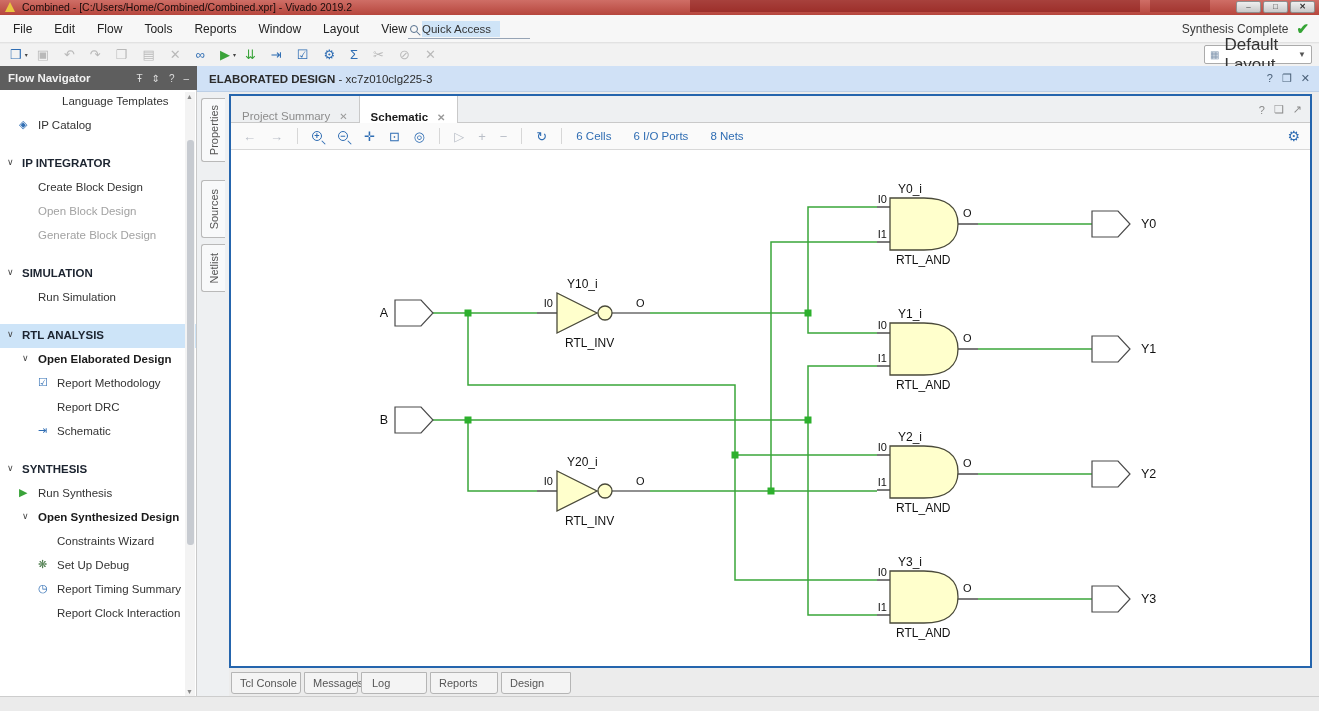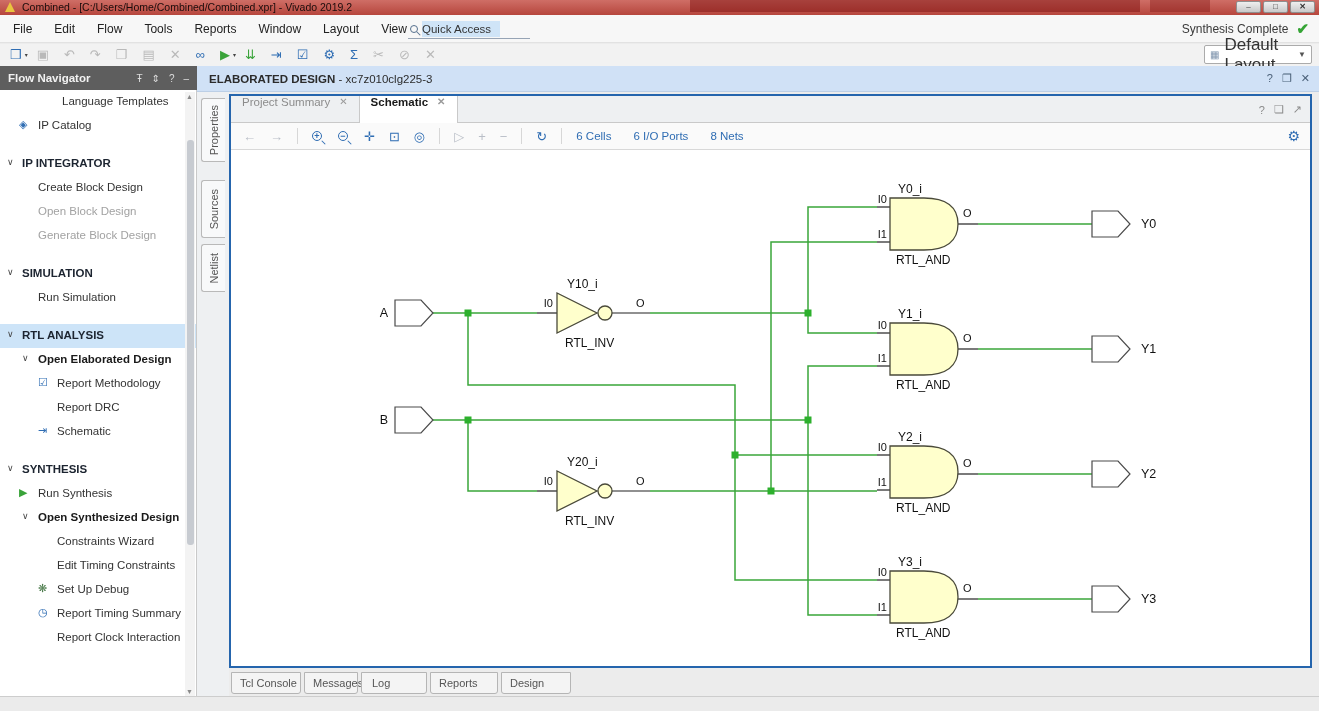--- a/index.html
+++ b/index.html
@@ -82,21 +82,21 @@
   
   .side-tabs { position:absolute; left:197px; top:92px; width:32px; height:604px; background:#eef0f2; }
   .vtab { position:absolute; left:4px; width:24px; background:#f8f9fa; border:1px solid #b9b9b9;
     border-right:none; border-radius:3px 0 0 3px; display:flex; align-items:center; justify-content:center; }
   .vtab span { writing-mode:vertical-rl; transform:rotate(180deg); font-size:11px; color:#555; }
 
   
   .panel { position:absolute; left:229px; top:94px; width:1083px; height:574px; border:2px solid #2565ad;
     background:#fff; display:flex; flex-direction:column; }
   .ptabs { height:27px; background:#eef0f2; border-bottom:1px solid #c9c9c9; display:flex; position:relative; }
-  .ptab { display:inline-flex; align-items:flex-start; gap:9px; padding:0 11px; font-size:11.5px; color:#8c8c8c; }
+  .ptab { display:inline-flex; align-items:flex-end; gap:9px; padding:0 11px; font-size:11.5px; color:#8c8c8c; }
   .ptab .x { font-size:10px; color:#9a9a9a; }
   .ptab.active { background:#fff; border-left:1px solid #c9c9c9; border-right:1px solid #c9c9c9;
     color:#1a1a1a; font-weight:bold; margin-bottom:-1px; }
   .ptab-icons { position:absolute; right:8px; top:0; height:27px; display:flex; align-items:center; gap:9px; }
   .ptab-icons span { color:#8a8a8a; font-size:11px; }
   .ptoolbar { height:27px; background:#fafafa; border-bottom:1px solid #d8d8d8; display:flex;
     align-items:center; padding-left:12px; position:relative; }
   .st-ic { font-size:13px; margin-right:14px; }
   .st-ic.blue { color:#2f6db3; } .st-ic.gray { color:#b9bec7; }
   .st-sep { width:1px; height:16px; background:#d7d7d7; margin-right:14px; }
@@ -252,23 +252,20 @@
         <span class="sb-label" style="left: 38px;">Run Synthesis</span>
       </div>
       <div class="sb-row">
         <span class="sb-chev" style="left: 22px;">∨</span>
         <span class="sb-label bold" style="left: 38px;">Open Synthesized Design</span>
       </div>
       <div class="sb-row">
         <span class="sb-label" style="left: 57px;">Constraints Wizard</span>
       </div>
       <div class="sb-row">
-        <span class="sb-label" style="left: 57px;">Edit Timing Constraints</span>
-      </div>
-      <div class="sb-row">
         <span class="sb-icon" style="left: 38px; color: rgb(74, 122, 74);">❋</span>
         <span class="sb-label" style="left: 57px;">Set Up Debug</span>
       </div>
       <div class="sb-row">
         <span class="sb-icon" style="left: 38px; color: rgb(47, 109, 179);">◷</span>
         <span class="sb-label" style="left: 57px;">Report Timing Summary</span>
       </div>
       <div class="sb-row">
         <span class="sb-label" style="left: 57px;">Report Clock Interaction</span>
       </div>

